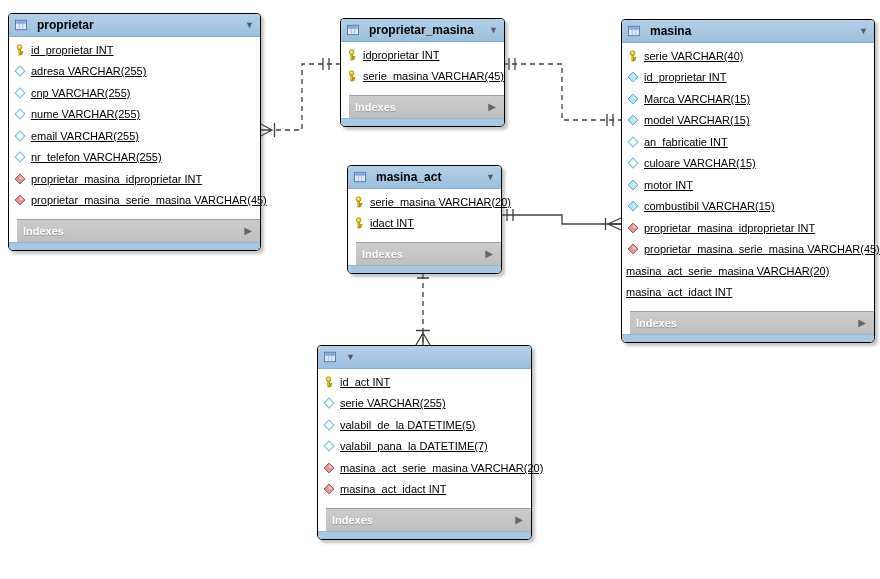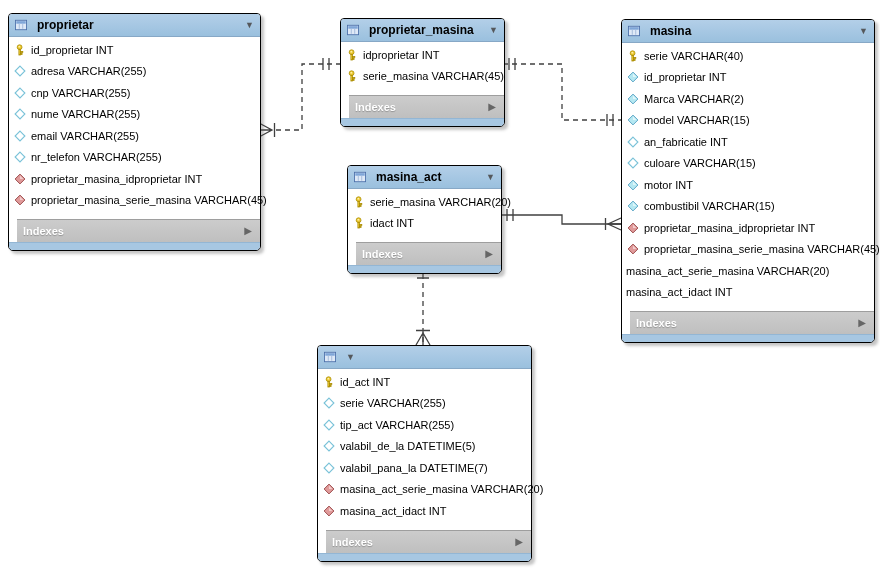--- a/index.html
+++ b/index.html
@@ -14,21 +14,21 @@
     font-size:11px;color:#000;
   }
   .thead{
     height:22px;display:flex;align-items:center;gap:5px;padding:0 6px 0 6px;
     background:linear-gradient(#b3cfe8,#9ac0de);
     border-bottom:1px solid #87a8c6;border-radius:3px 3px 0 0;
   }
   .ttitle{font-weight:bold;font-size:12px;flex:1 1 auto;white-space:nowrap;}
   .collapse{font-size:9px;color:#55585c;line-height:1;cursor:default;}
   .rows{padding:2px 0 8px 0;}
-  .row{height:21.5px;display:flex;align-items:center;padding-left:5px;white-space:nowrap;}
+  .row{height:21.5px;display:flex;align-items:center;padding-left:5px;white-space:nowrap;text-decoration:underline;}
   .cicon{width:12px;height:12px;margin-right:5px;flex:0 0 12px;display:inline-flex;}
   .row.noicon{padding-left:4px;}
   .ctext{white-space:nowrap;}
   .tfoot{
     height:22px;display:flex;align-items:center;justify-content:space-between;
     padding:0 8px 0 6px;background:linear-gradient(#cccccc,#bfbfbf);
     border-top:1px solid #9e9e9e;
     margin-left:8px;
   }
   .indexes-label{font-weight:bold;color:#ffffff;text-shadow:0 1px 1px rgba(0,0,0,0.25);}
@@ -250,21 +250,21 @@
           </span>
           <span class="ctext">id_proprietar INT</span>
         </div>
         <div class="row">
           <span class="cicon">
             <svg width="12" height="12" viewBox="0 0 12 12">
               <path d="M6 1.1 L10.9 6 L6 10.9 L1.1 6 Z" fill="#b5e8f2" stroke="#5fa7c7" stroke-width="1"></path>
               <path d="M6 2.6 L9.4 6 L6 6 Z" fill="#dff6fa" stroke="none"></path>
             </svg>
           </span>
-          <span class="ctext">Marca VARCHAR(2)</span>
+          <span class="ctext">Marca VARCHAR(15)</span>
         </div>
         <div class="row">
           <span class="cicon">
             <svg width="12" height="12" viewBox="0 0 12 12">
               <path d="M6 1.1 L10.9 6 L6 10.9 L1.1 6 Z" fill="#b5e8f2" stroke="#5fa7c7" stroke-width="1"></path>
               <path d="M6 2.6 L9.4 6 L6 6 Z" fill="#dff6fa" stroke="none"></path>
             </svg>
           </span>
           <span class="ctext">model VARCHAR(15)</span>
         </div>
@@ -416,28 +416,20 @@
             </svg>
           </span>
           <span class="ctext">serie VARCHAR(255)</span>
         </div>
         <div class="row">
           <span class="cicon">
             <svg width="12" height="12" viewBox="0 0 12 12">
               <path d="M6 1.1 L10.9 6 L6 10.9 L1.1 6 Z" fill="#ffffff" stroke="#79c2d8" stroke-width="1.1"></path>
             </svg>
           </span>
-          <span class="ctext">tip_act VARCHAR(255)</span>
-        </div>
-        <div class="row">
-          <span class="cicon">
-            <svg width="12" height="12" viewBox="0 0 12 12">
-              <path d="M6 1.1 L10.9 6 L6 10.9 L1.1 6 Z" fill="#ffffff" stroke="#79c2d8" stroke-width="1.1"></path>
-            </svg>
-          </span>
           <span class="ctext">valabil_de_la DATETIME(5)</span>
         </div>
         <div class="row">
           <span class="cicon">
             <svg width="12" height="12" viewBox="0 0 12 12">
               <path d="M6 1.1 L10.9 6 L6 10.9 L1.1 6 Z" fill="#ffffff" stroke="#79c2d8" stroke-width="1.1"></path>
             </svg>
           </span>
           <span class="ctext">valabil_pana_la DATETIME(7)</span>
         </div>

